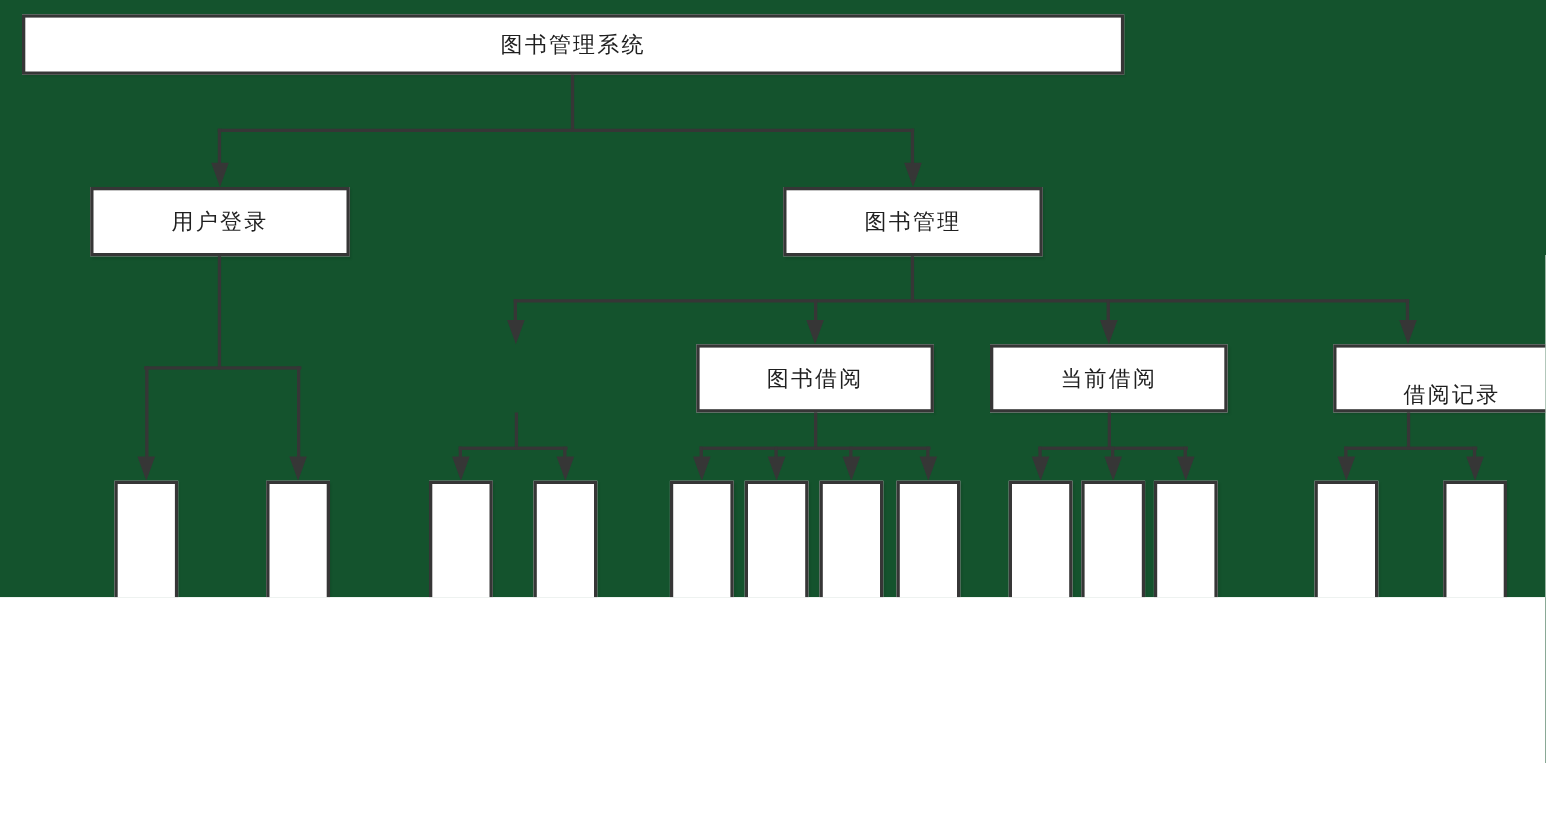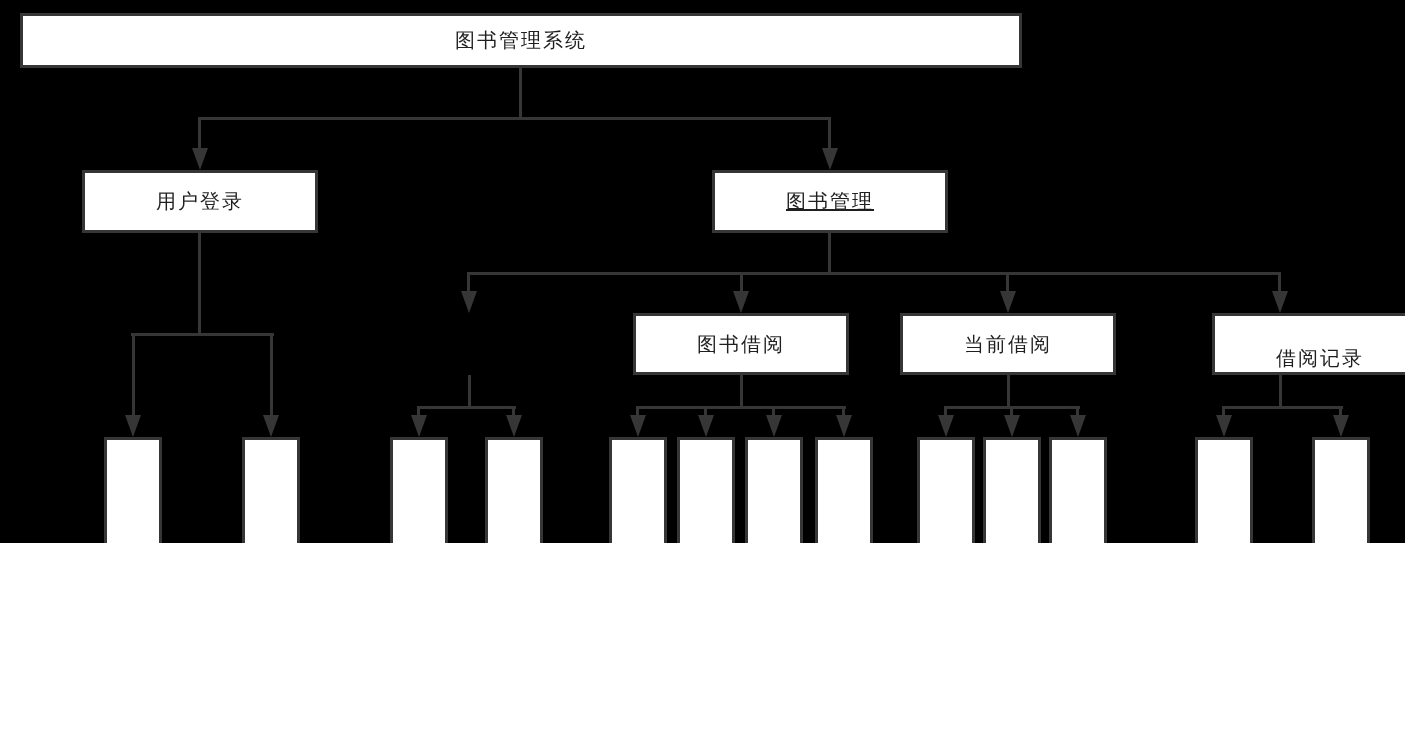--- a/index.html
+++ b/index.html
@@ -1,17 +1,17 @@
 <!DOCTYPE html>
 <html><head>
 <meta charset="utf-8">
 <style>
   html,body{margin:0;padding:0;background:#ffffff;}
   .canvas{
-    position:relative;width:1405px;height:543px;background:#000000;
+    position:relative;width:1405px;height:543px;background:#14532d;
     font-family:"Liberation Sans","DejaVu Sans",sans-serif;overflow:hidden;
   }
   .box{
     position:absolute;box-sizing:border-box;border:3px solid #363636;background:#ffffff;
     display:flex;align-items:center;justify-content:center;
     font-size:20px;color:#1f1f1f;letter-spacing:2px;
     box-shadow:2px 2px 2px rgba(0,0,0,0.10);
   }
   .leaf{
     position:absolute;box-sizing:border-box;border:3px solid #363636;background:#ffffff;
@@ -48,21 +48,21 @@
   <div class="vl" style="left:519px;top:68px;height:52px;"></div>
   <div class="hl" style="left:198px;top:117px;width:633px;"></div>
   <div class="vl" style="left:198px;top:117px;height:33px;"></div>
   <div class="arr" style="left:192px;top:148px;"></div>
   <div class="vl" style="left:828px;top:117px;height:33px;"></div>
   <div class="arr" style="left:822px;top:148px;"></div>
 
   <div class="box" style="left:82px;top:170px;width:236px;height:63px;">
     <span>用户登录</span>
   </div>
-  <div class="box" style="left:712px;top:170px;width:236px;height:63px;text-decoration:underline;">
+  <div class="box" style="left:712px;top:170px;width:236px;height:63px;">
     <span>图书管理</span>
   </div>
 
   <div class="vl" style="left:198px;top:233px;height:103px;"></div>
   <div class="hl" style="left:131px;top:333px;width:143px;"></div>
   <div class="vl" style="left:132px;top:333px;height:85px;"></div>
   <div class="arr" style="left:125px;top:415px;"></div>
   <div class="vl" style="left:270px;top:333px;height:85px;"></div>
   <div class="arr" style="left:263px;top:415px;"></div>
 

